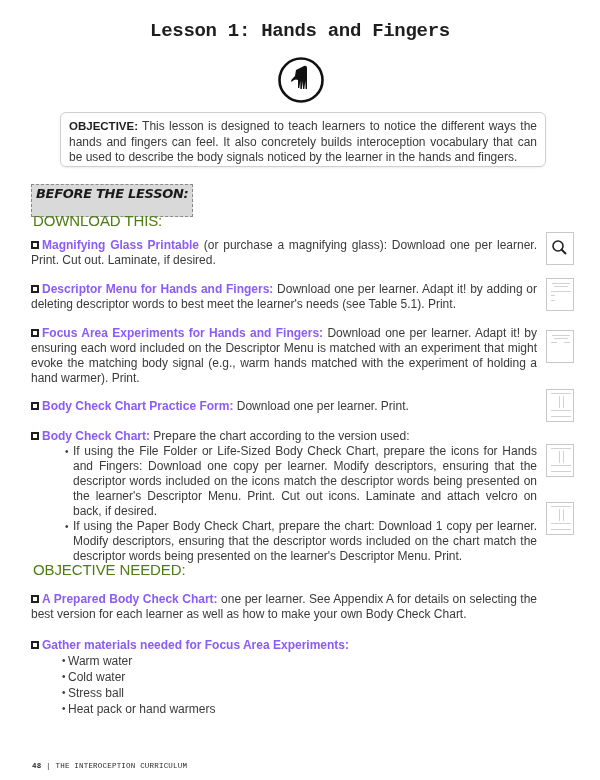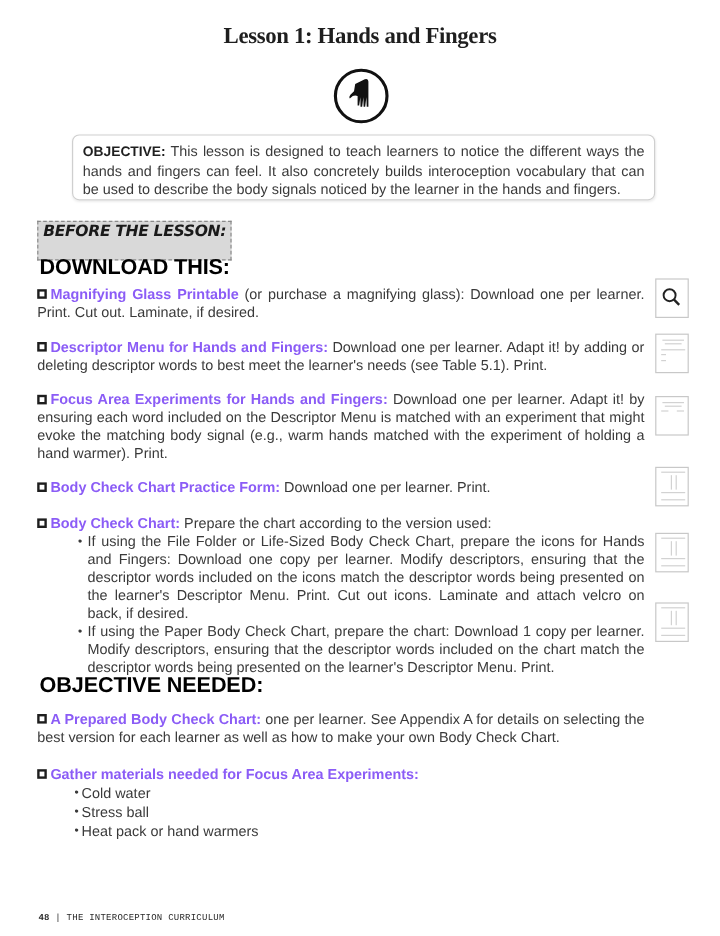--- a/index.html
+++ b/index.html
@@ -1,40 +1,40 @@
 <!DOCTYPE html>
 <html><head>
 <meta charset="utf-8">
 <style>
   * { box-sizing: border-box; margin: 0; padding: 0; }
   html, body { width: 600px; height: 780px; background: #ffffff; overflow: hidden; }
   body { font-family: "Liberation Sans", sans-serif; color: #2a2a2a; position: relative; }
 
   .title {
     position: absolute; left: 0; top: 20px; width: 600px; text-align: center;
-    font-family: Liberation Serif, serif; font-weight: bold; font-size: 19px; color: #1e1e1e;
+    font-family: Liberation Mono, monospace; font-weight: bold; font-size: 19px; color: #1e1e1e;
     letter-spacing: -0.3px;
   }
   .hand-icon { position: absolute; left: 276px; top: 55px; width: 50px; height: 50px; }
 
   .objective {
     position: absolute; left: 60px; top: 112px; width: 486px; height: 55px;
     border: 1px solid #cfcfcf; border-radius: 6px; padding: 6px 8px;
     font-size: 12px; line-height: 15.5px; color: #3a3a3a; text-align: justify;
     box-shadow: 0 1px 2px rgba(0,0,0,0.08);
   }
   .objective b { font-family: Liberation Sans, sans-serif; font-weight: bold; color: #1e1e1e; font-size: 11.5px; }
 
   .section-banner {
     position: absolute; left: 31px; top: 184px; height: 33px; padding: 0 4px;
     background: #d9d9d9; border: 1px dashed #8a8a8a;
     font-family: "DejaVu Sans", sans-serif; font-weight: bold; font-style: italic; font-size: 13px;
     line-height: 17px; color: #1a1a1a; letter-spacing: -0.3px;
   }
-  .subhead { position: absolute; left: 33px; font-size: 18px; color: #000000; letter-spacing: -0.1px; font-weight: bold; }
+  .subhead { position: absolute; left: 33px; font-size: 15px; color: #4d7c0f; letter-spacing: -0.1px; }
 
   .item { position: absolute; left: 31px; width: 506px; font-size: 12px; line-height: 15px; color: #3a3a3a; text-align: justify; }
   .item .lead { display: inline; font-weight: bold; color: #8b5cf6; }
   .checkbox {
     display: inline-block; width: 8px; height: 8px; border: 2px solid #1e1e1e; margin-right: 3px;
     vertical-align: 0px;
   }
   .bullets { list-style: none; padding-left: 34px; margin-top: 0; }
   .bullets li { position: relative; padding-left: 8px; text-align: justify; }
   .bullets li::before { content: "\2022"; position: absolute; left: 0; top: 0; font-size: 10px; }
@@ -139,20 +139,21 @@
 
 <div class="subhead" style="top:561px">OBJECTIVE NEEDED:</div>
 
 <div class="item" style="top:592px">
   <span class="checkbox"></span><span class="lead">A Prepared Body Check Chart:</span><span> one per learner. See Appendix A for details on selecting the best version for each learner as well as how to make your own Body Check Chart.</span>
 </div>
 
 <div class="item" style="top:638px">
   <span class="checkbox"></span><span class="lead">Gather materials needed for Focus Area Experiments:</span>
   <ul class="matlist">
+    <li>Warm water</li>
     <li>Cold water</li>
     <li>Stress ball</li>
     <li>Heat pack or hand warmers</li>
   </ul>
 </div>
 
 <div class="footer">
   <span class="pg">48</span><span> | </span><span>THE INTEROCEPTION CURRICULUM</span>
 </div>
 

